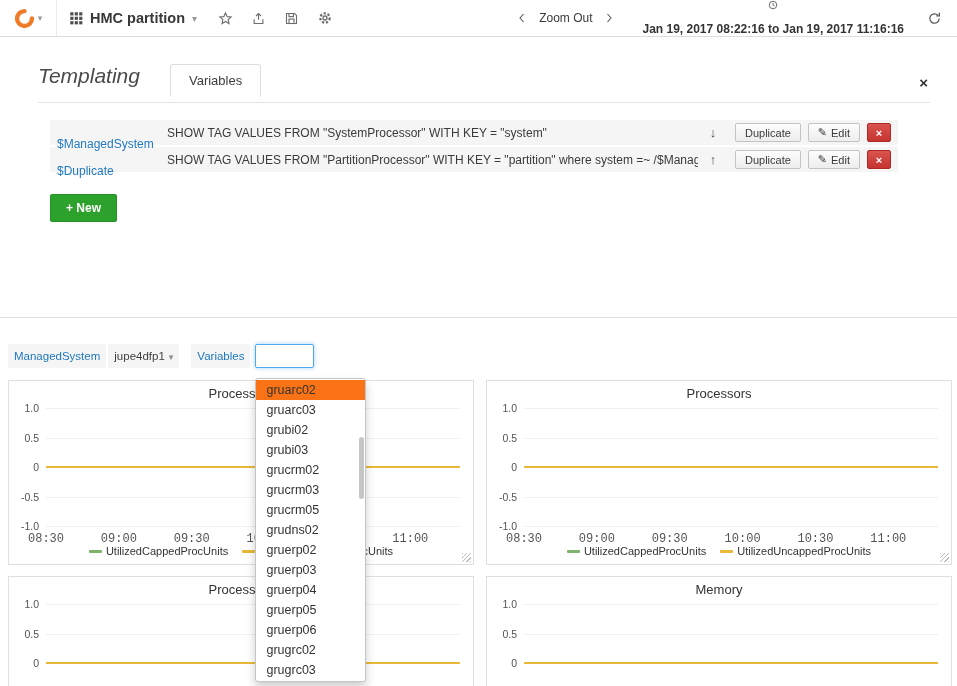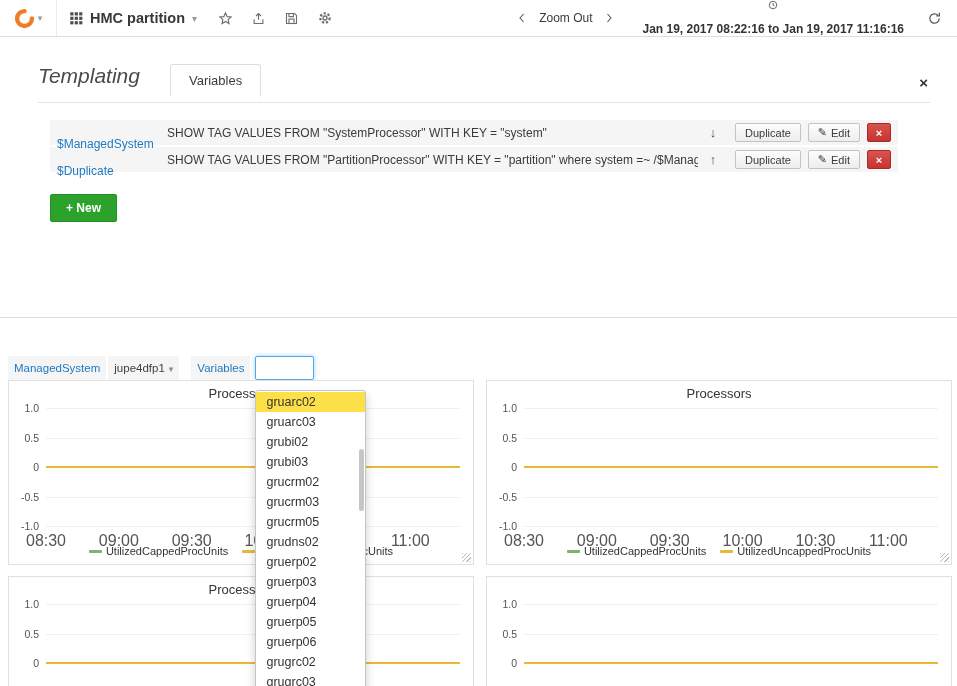--- a/index.html
+++ b/index.html
@@ -42,52 +42,52 @@
   .var-move { background:none; border:none; width:30px; font-size:13px; color:#444; }
   .btn-xs { font-size:11px; height:19px; padding:0 9px; margin-left:7px; border:1px solid #c3c3c3;
     border-radius:2px; background:linear-gradient(#fdfdfd,#ededed); color:#3a3a3a;
     display:inline-flex; align-items:center; gap:4px; }
   .btn-danger { background:linear-gradient(#d9534f,#c53430); border-color:#ac2925; color:#fff;
     width:24px; justify-content:center; font-weight:700; padding:0; }
   .btn-new { margin:20px 0 0 12px; background:#2ca12c; border:1px solid #259025; color:#fff;
     font-size:12px; font-weight:700; padding:6px 15px; border-radius:2px; }
 
   
-  .submenu { height:62px; padding:26px 0 0 8px; display:flex; align-items:flex-end; position:relative; }
+  .submenu { height:62px; padding:26px 0 0 8px; display:flex; align-items:flex-start; position:relative; }
   .tvar-label { background:#f5f5f5; color:#1f78c1; font-size:11.5px; height:24px; line-height:24px;
     padding:0 6px; }
   .tvar-value { background:#f5f5f5; color:#3f3f3f; font-size:11.5px; height:24px; line-height:24px;
     padding:0 6px; margin-left:2px; cursor:pointer; }
   .tvar-value .caret { font-size:9px; color:#8a8a8a; margin-left:4px; }
   .tvar-group2 { margin-left:12px; }
   .input-wrap { position:relative; margin-left:5px; }
   .tvar-input { width:59px; height:24px; border:1px solid #52a8ec; border-radius:2px;
     box-shadow:0 0 4px rgba(82,168,236,.55); outline:none; padding:0 6px; font-size:12px; }
   .typeahead { position:absolute; left:0; top:calc(100% + 10px); width:111px; background:#fff;
     border:1px solid #c5c5c5; border-radius:3px; box-shadow:0 5px 10px rgba(0,0,0,.2);
     z-index:100; padding:1px 0; }
   .ta-item { height:20px; line-height:20px; padding:0 10px; font-size:12.5px; color:#333;
     cursor:pointer; white-space:nowrap; }
-  .ta-item.active { background:#fde047; }
+  .ta-item.active { background:#f97316; }
   .ta-thumb { position:absolute; right:1px; top:58px; width:5px; height:62px; background:#c6c6c6;
     border-radius:3px; cursor:pointer; }
 
   
   .dash-row { display:flex; margin:0 5px 11px 8px; }
   .panel { flex:1; height:185px; background:#fff; border:1px solid #e0e0e0; position:relative; }
   .panel + .panel { margin-left:12px; }
   .panel-title { text-align:center; font-size:13px; font-weight:500; color:#333; margin-top:5px;
     cursor:pointer; }
   .plot { position:absolute; left:37px; right:13px; top:27px; height:118px; }
   .gridline { position:absolute; left:0; right:0; height:1px; background:#f0f0f0; }
   .series-line { position:absolute; left:0; right:0; height:2px; }
   .ytick { position:absolute; right:calc(100% + 7px); transform:translateY(-50%);
     font-size:10.5px; color:#545454; white-space:nowrap; }
   .xtick { position:absolute; top:calc(100% + 6px); transform:translateX(-50%);
-    font-size:16px; color:#545454; }
+    font-size:12px; color:#545454;font-family:Liberation Mono, monospace; }
   .panel-legend { position:absolute; left:0; right:0; bottom:7px; display:flex;
     justify-content:center; gap:14px; font-size:11px; color:#333; }
   .legend-item { display:flex; align-items:center; gap:4px; cursor:pointer; }
   .legend-swatch { width:13px; height:3px; border-radius:1px; display:inline-block; }
   .resize-handle { position:absolute; right:2px; bottom:2px; width:9px; height:9px;
     background:repeating-linear-gradient(135deg,#bdbdbd 0 1px,transparent 1px 3px); cursor:se-resize; }
 
   svg.icon { display:block; }
 </style>
 </head>
@@ -316,20 +316,21 @@
         <div class="ytick" style="top: 25%;">0.5</div>
         <div class="gridline" style="top: 50%;"></div>
         <div class="ytick" style="top: 50%;">0</div>
         <div class="ytick" style="top: 75%;">-0.5</div>
         <div class="series-line" style="top: calc(50% - 1px); background: rgb(126, 178, 109);"></div>
         <div class="series-line" style="top: calc(50% - 1px); background: rgb(234, 184, 57);"></div>
       </div>
 
   </div>
   <div class="panel">
+    <div class="panel-title">Memory</div>
     <div class="plot">
         <div class="gridline" style="top: 0%;"></div>
         <div class="ytick" style="top: 0%;">1.0</div>
         <div class="gridline" style="top: 25%;"></div>
         <div class="ytick" style="top: 25%;">0.5</div>
         <div class="gridline" style="top: 50%;"></div>
         <div class="ytick" style="top: 50%;">0</div>
         <div class="ytick" style="top: 75%;">-0.5</div>
         <div class="series-line" style="top: calc(50% - 1px); background: rgb(234, 184, 57);"></div>
       </div>

